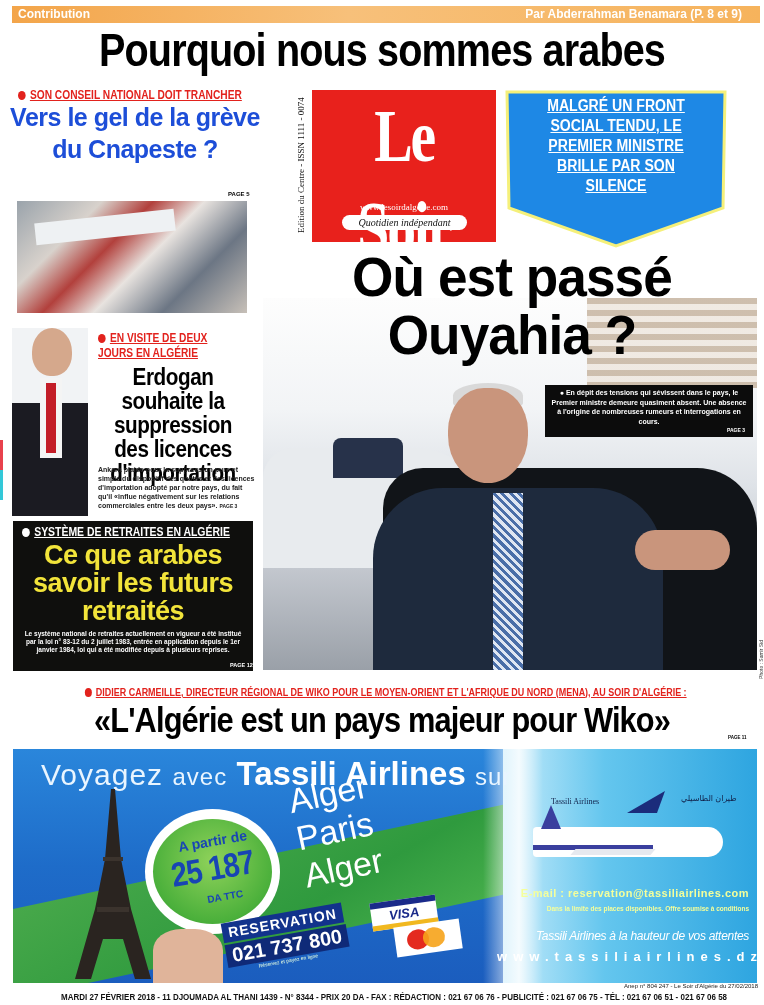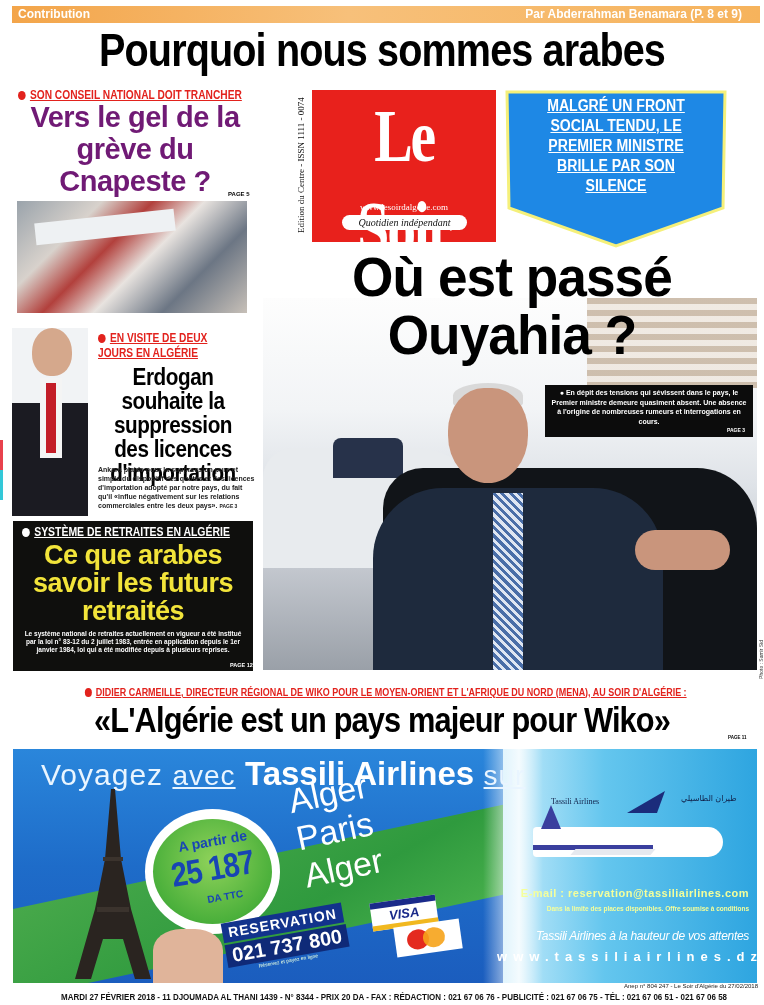--- a/index.html
+++ b/index.html
@@ -18,21 +18,21 @@
     letter-spacing: -1px; transform: scaleX(0.86); transform-origin: center top; line-height: 52px; }
 
   
   .kicker { color: #e2221d; font-weight: bold; text-decoration: underline; font-size: 12px;
     transform: scaleX(0.85); transform-origin: left center; white-space: nowrap; }
   .dot { display: inline-block; width: 9px; height: 9px; border-radius: 50%; background: #e2221d; margin-right: 5px; vertical-align: middle; }
 
   
   .k1 { left: 18px; top: 88px; }
   .h-cnap { left: 10px; top: 101px; width: 250px; text-align: center; font-weight: bold;
-    font-size: 29px; line-height: 32px; color: #701a75; letter-spacing: -0.5px; }
+    font-size: 25px; line-height: 32px; color: #1d4ed8; letter-spacing: -0.5px; }
   .page5 { left: 228px; top: 191px; font-size: 6px; font-weight: bold; }
   .photo-cnap { left: 17px; top: 201px; width: 230px; height: 112px;
     background: linear-gradient(135deg, #9aa3ab 0%, #d8d2cc 25%, #b2403c 40%, #e8e3df 55%, #6c7684 75%, #c7c0b8 100%); }
   .photo-cnap .banner { position: absolute; left: 18px; top: 15px; width: 140px; height: 22px; background: #eef1f3; transform: rotate(-6deg); }
 
   
   .photo-erdo { left: 12px; top: 328px; width: 76px; height: 188px;
     background: linear-gradient(180deg, #f1f3f5 0%, #f1f3f5 40%, #1b1b22 40%, #1b1b22 100%); }
   .photo-erdo .face { position: absolute; left: 20px; top: 0; width: 40px; height: 48px; border-radius: 50% 50% 45% 45%; background: #d5a88c; }
   .photo-erdo .shirt { position: absolute; left: 28px; top: 50px; width: 22px; height: 80px; background: #f4f4f4; }
@@ -105,21 +105,21 @@
   
   .ad { left: 13px; top: 749px; width: 744px; height: 234px; overflow: hidden;
     background: linear-gradient(180deg, #2a86db 0%, #1e6cc9 50%, #1b5dbe 100%); }
   .ad .green { position: absolute; left: 0; top: 160px; width: 520px; height: 90px;
     background: linear-gradient(160deg, #47a84a 0%, #2f9a3e 60%, #48b04c 100%); transform: skewY(-12deg); transform-origin: left top; }
   .ad .right { position: absolute; left: 490px; top: 0; width: 254px; height: 234px;
     background: linear-gradient(90deg, #c8ecfb 0%, #64c6ee 40%, #2ea5e0 100%); }
   .ad .curve { position: absolute; left: 470px; top: 0; width: 60px; height: 234px;
     background: linear-gradient(90deg, rgba(255,255,255,0) 0%, rgba(255,255,255,.85) 60%, rgba(255,255,255,0) 100%); }
   .ad .v1 { position: absolute; left: 28px; top: 6px; color: #e9f5ff; font-size: 30px; letter-spacing: 1px; }
-  .ad .v1 .sm { font-size: 28px; text-decoration: underline; }
+  .ad .v1 .sm { font-size: 24px; }
   .ad .v1 .b { font-weight: bold; color: #fff; font-size: 33px; letter-spacing: 0; }
   .ad .tower { position: absolute; left: 60px; top: 40px; width: 80px; height: 190px; }
   .ad .badge { position: absolute; left: 132px; top: 60px; width: 135px; height: 125px; border-radius: 50%; background: #fff; }
   .ad .badge .in { position: absolute; left: 8px; top: 10px; width: 119px; height: 105px; border-radius: 50%;
     background: radial-gradient(circle at 50% 40%, #8fd25a 0%, #4bb03b 70%, #2e8f2d 100%); }
   .ad .badge .l1 { position: absolute; left: 0; top: 24px; width: 135px; text-align: center; color: #1845b4; font-weight: bold; font-size: 14px; transform: rotate(-10deg); }
   .ad .badge .l2 { position: absolute; left: 0; top: 40px; width: 135px; text-align: center; color: #1845b4; font-weight: bold; font-size: 34px; transform: rotate(-10deg) scaleX(0.85); letter-spacing: -1px; }
   .ad .badge .l3 { position: absolute; left: 62px; top: 82px; color: #1845b4; font-weight: bold; font-size: 10px; transform: rotate(-10deg); }
   .ad .dest { position: absolute; left: 272px; top: 34px; color: #fff; font-size: 34px; line-height: 38px; transform: rotate(-12deg); transform-origin: left top; }
   .ad .res { position: absolute; left: 212px; top: 162px; width: 140px; height: 62px; transform: rotate(-10deg); }

